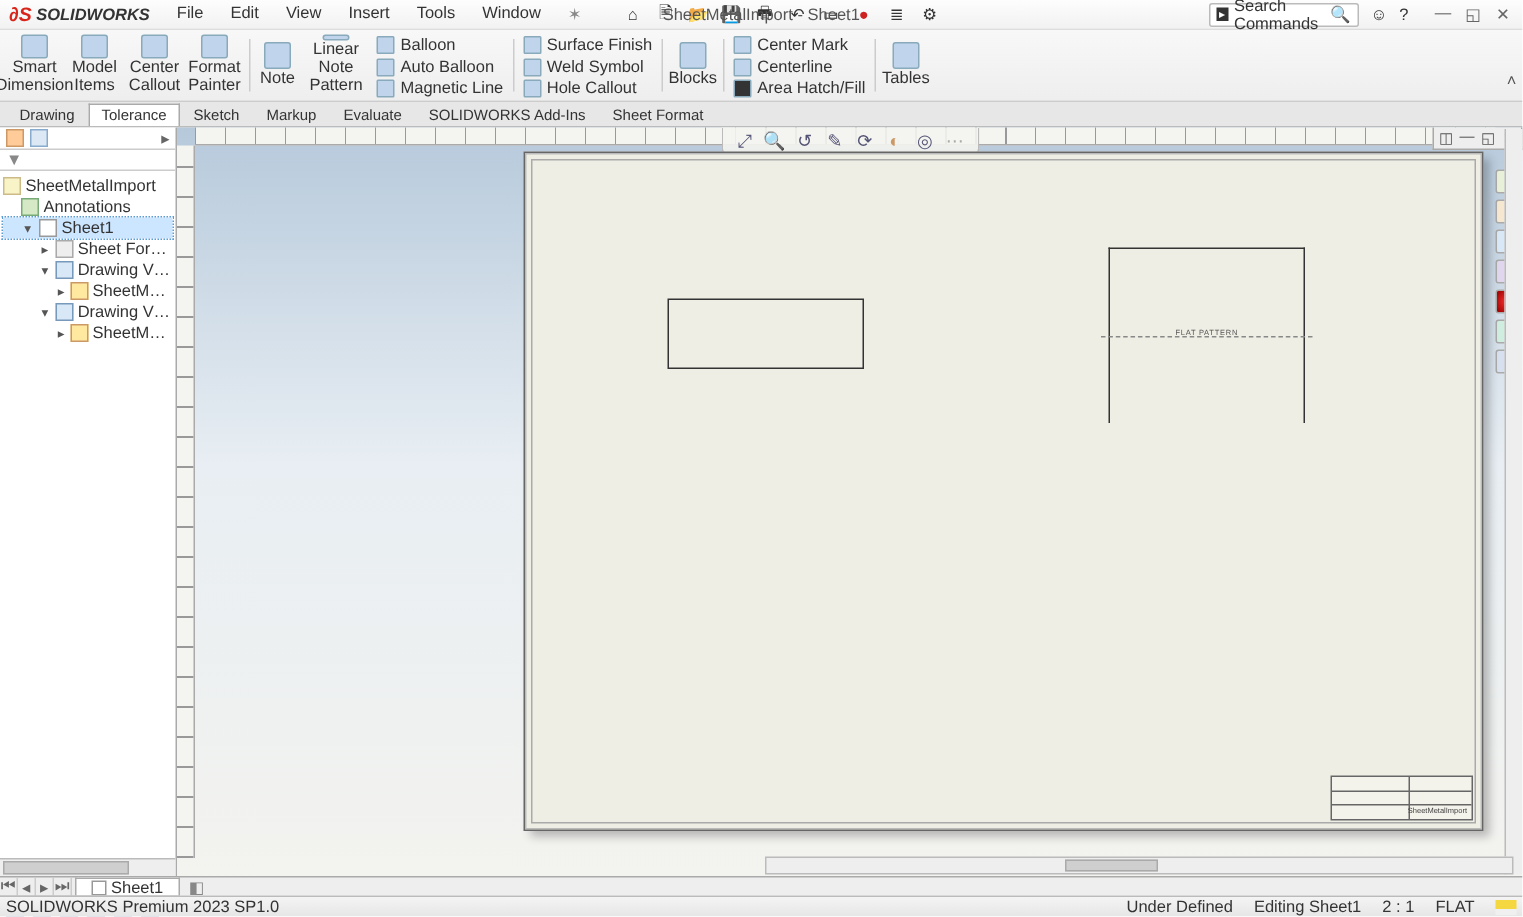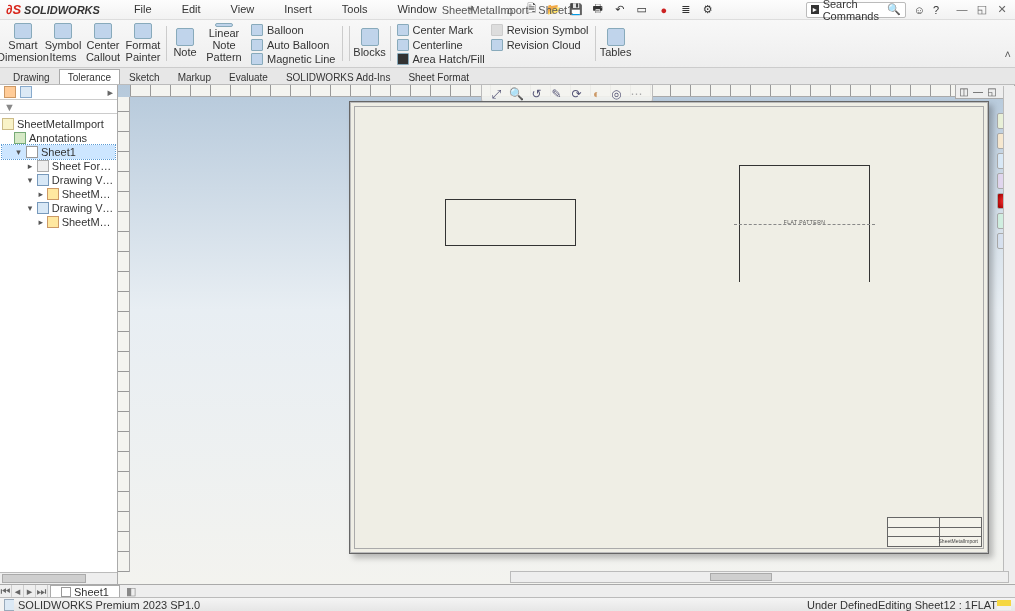--- a/index.html
+++ b/index.html
@@ -2,21 +2,21 @@
 <html><head>
 <meta charset="utf-8">
 <style>
 * { margin: 0; padding: 0; box-sizing: border-box; font-family: "Segoe UI", Tahoma, sans-serif; font-size: 11px; color: #333; }
 body { width: 1015px; height: 611px; background: #fff; overflow: hidden; position: relative; }
 
 
 .titlebar { height: 20px; display: flex; align-items: center; background: linear-gradient(#fdfdfd,#f2f2f2); border-bottom: 1px solid #ddd; }
 .logo { display: flex; align-items: center; gap: 3px; padding: 0 6px; font-weight: bold; color: #d8251b; font-style: italic; }
 .logo-swish { color: #d8251b; font-size: 13px; }
-.menubar { display: flex; gap: 18px; margin-left: 22px; }
+.menubar { display: flex; gap: 6px; margin-left: 6px; }
 .menubar span { padding: 2px 6px; cursor: default; }
 .qat { display: flex; gap: 6px; margin-left: 20px; align-items: center; }
 .qat .ic { width: 16px; height: 16px; display:inline-flex; align-items:center; justify-content:center; }
 .title-center { position:absolute; left:50%; transform:translateX(-50%); color:#555; }
 .title-right { margin-left: auto; display:flex; align-items:center; gap:8px; padding-right:6px; }
 .search-box { width: 100px; height: 16px; border:1px solid #bbb; background:#fff; padding:0 4px; color:#888; display:flex; align-items:center; gap:4px; border-radius:2px; }
 .win-btns { display:flex; gap:6px; margin-left:8px; }
 .win-btns span { width:14px; text-align:center; color:#666; }
 
 
@@ -86,23 +86,23 @@
 .rb-ic.g5{background:radial-gradient(#f33,#900);} .rb-ic.g6{background:#d0eee0;} .rb-ic.g7{background:#d6e0ee;}
 
 
 .sheet-tabs { position:absolute; bottom:14px; left:0; right:0; height:13px; background:#eee; border-top:1px solid #aaa; display:flex; align-items:center; font-size:10px; }
 .sheet-tabs .navset { display:flex; gap:0; }
 .sheet-tabs .navset span{ width:12px; text-align:center; color:#666; border-right:1px solid #ccc;}
 .sheet-tab { padding:0 10px; background:#fff; border:1px solid #aaa; border-bottom:none; margin-left:2px; display:flex; gap:3px; align-items:center;}
 .btm-icons { position:absolute; bottom:0; left:0; height:14px; display:flex; gap:6px; padding:1px 4px; background:#f3f3f3; border-top:1px solid #bbb; width:120px;}
 .btm-icons .bi{width:12px;height:12px;border:1px solid #9ab; background:#dce9f5;}
 
-.statusbar { position:absolute; bottom:0; left:14px; right:0; height:14px; background:linear-gradient(#f4f4f4,#e6e6e6); border-top:1px solid #bbb; display:flex; align-items:center; font-size:10px; padding:0 4px; }
+.statusbar { position:absolute; bottom:0; left:0; right:0; height:14px; background:linear-gradient(#f4f4f4,#e6e6e6); border-top:1px solid #bbb; display:flex; align-items:center; font-size:10px; padding:0 4px; }
 .statusbar .st-l { color:#333; }
-.statusbar .st-r { margin-left:auto; display:flex; align-items:center; }
+.statusbar .st-r { margin-left:auto; display:flex; gap:14px; align-items:center; }
 .flag{width:14px;height:10px;background:linear-gradient(180deg,#f5d742 60%,#f0f0f0 60%);}  
 .scroll-h { position:absolute; bottom:14px; left:510px; right:6px; height:12px; background:#eee; border:1px solid #bbb;}
 .scroll-h::before{content:"";position:absolute;left:40%;width:60px;top:1px;bottom:1px;background:#cfcfcf;border:1px solid #aaa;}
 .scroll-v { position:absolute; right:0; top:86px; bottom:28px; width:12px; background:#eee; border-left:1px solid #bbb;}
 
 .tree-hscroll { height:12px; background:#eee; border-top:1px solid #bbb; position:relative;}
 .tree-hscroll::before{content:"";position:absolute;left:2px;width:70%;top:1px;bottom:1px;background:#cfcfcf;border:1px solid #aaa;}
 </style>
 </head>
 <body>
@@ -151,21 +151,21 @@
 </div>
 
 <div class="ribbon">
   <div class="rib-big">
       <div class="rib-ic"></div>
       <div>Smart</div>
       <div>Dimension</div>
     </div>
   <div class="rib-big">
       <div class="rib-ic"></div>
-      <div>Symbol</div>
+      <div>Model</div>
       <div>Items</div>
     </div>
   <div class="rib-big">
       <div class="rib-ic"></div>
       <div>Center</div>
       <div>Callout</div>
     </div>
   <div class="rib-big">
       <div class="rib-ic"></div>
       <div>Format</div>
@@ -189,50 +189,53 @@
     <div class="rib-row">
         <span class="sm-ic"></span>
         <span>Auto Balloon</span>
       </div>
     <div class="rib-row">
         <span class="sm-ic"></span>
         <span>Magnetic Line</span>
       </div>
   </div>
   <div class="group-sep"></div>
+  <div class="rib-rows">
+    <div class="rib-row">
+        <span class="sm-ic"></span>
+        <span>Surface Finish</span>
+      </div>
+    <div class="rib-row">
+        <span class="sm-ic"></span>
+        <span>Weld Symbol</span>
+      </div>
+    <div class="rib-row">
+        <span class="sm-ic"></span>
+        <span>Hole Callout</span>
+      </div>
+  </div>
   <div class="group-sep"></div>
   <div class="rib-big" style="width:32px">
       <div class="rib-ic"></div>
       <div>Blocks</div>
     </div>
   <div class="group-sep"></div>
   <div class="rib-rows">
     <div class="rib-row">
         <span class="sm-ic"></span>
         <span>Center Mark</span>
       </div>
     <div class="rib-row">
         <span class="sm-ic"></span>
         <span>Centerline</span>
       </div>
     <div class="rib-row">
         <span class="sm-ic" style="background:#333"></span>
         <span>Area Hatch/Fill</span>
       </div>
-  </div>
-  <div class="rib-rows">
-    <div class="rib-row disabled">
-        <span class="sm-ic"></span>
-        <span>Revision Symbol</span>
-      </div>
-    <div class="rib-row">
-        <span class="sm-ic"></span>
-        <span>Revision Cloud</span>
-      </div>
-    <div class="rib-row" style="height:15px"></div>
   </div>
   <div class="group-sep"></div>
   <div class="rib-big" style="width:32px">
       <div class="rib-ic"></div>
       <div>Tables</div>
     </div>
   <span class="ribbon-collapse">˄</span>
 </div>
 
 <div class="cmdtabs">

